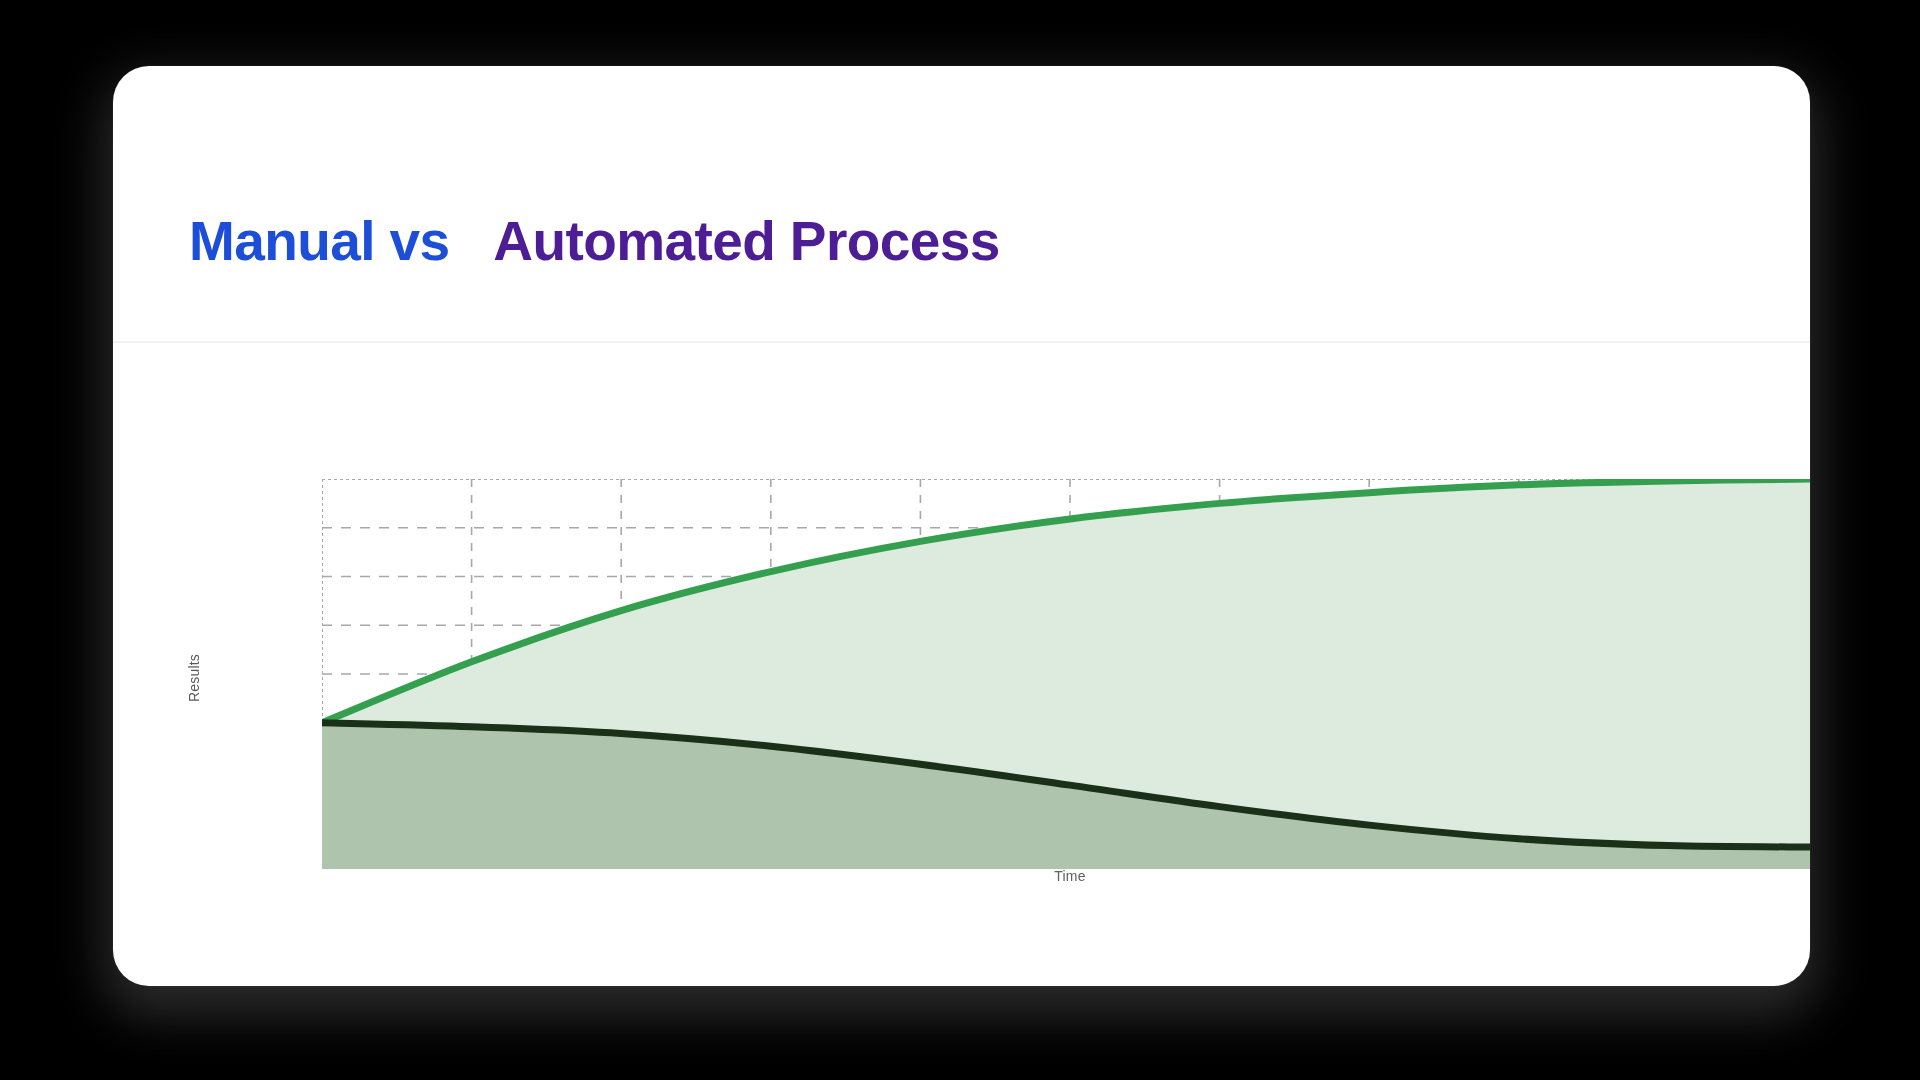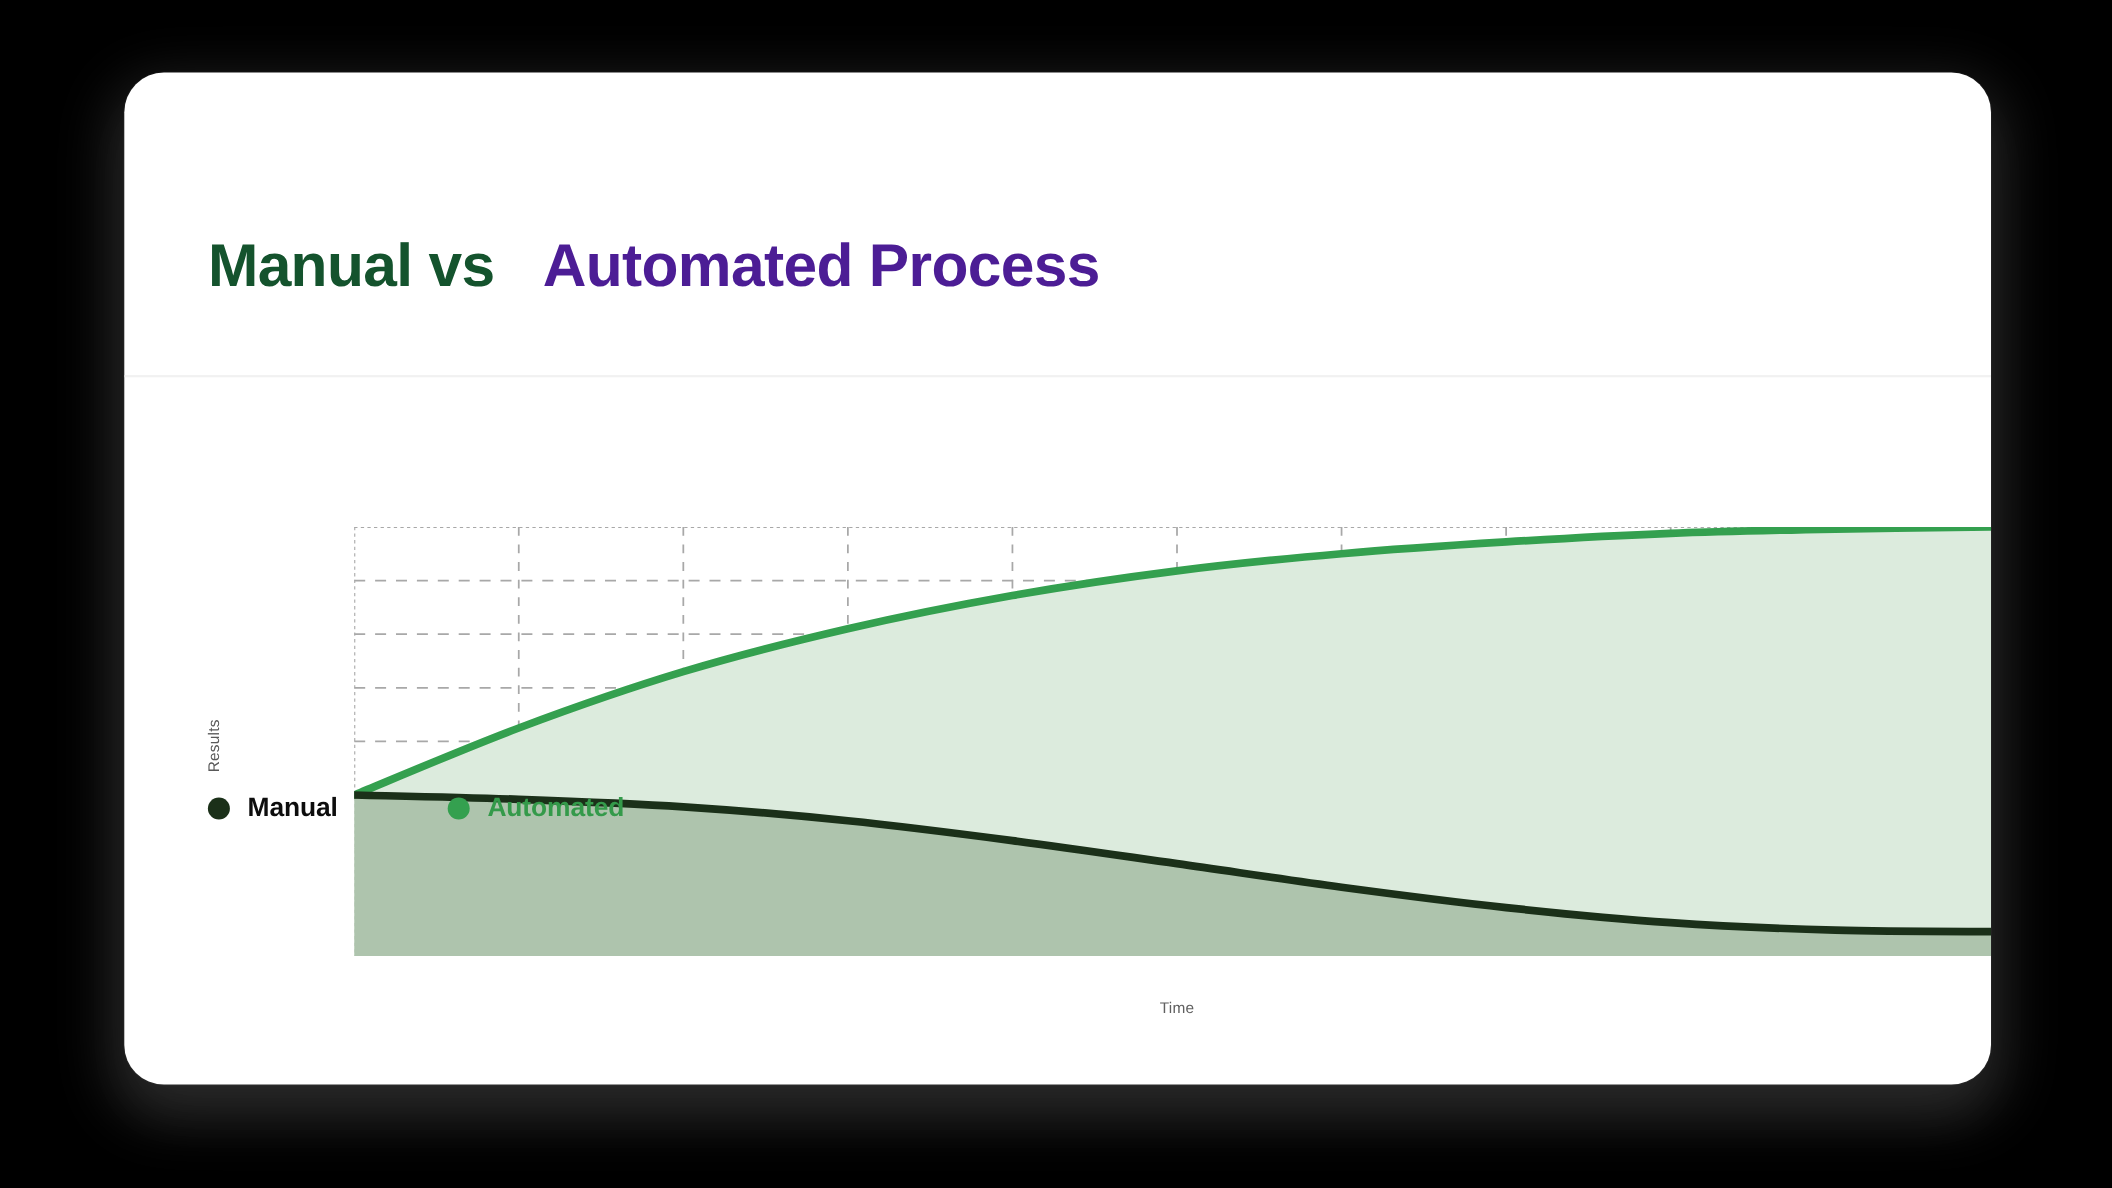--- a/index.html
+++ b/index.html
@@ -47,21 +47,21 @@
   #chart-title {
     position: absolute;
     left: 76px;
     top: 148px;
     font-size: 55px;
     font-weight: 700;
     letter-spacing: -0.6px;
     white-space: nowrap;
     line-height: 1;
   }
-  #chart-title .t-dark  { color: #14532d; }
+  #chart-title .t-dark  { color: #1d4ed8; }
   #chart-title .t-green { color: #4c1d95; }
   #chart-title .t-sp    { display: inline-block; width: 0.30em; }
 
   
   #chart-body {
     position: absolute;
     left: 0;
     top: 277px;
     width: 100%;
     height: 643px;
@@ -84,21 +84,20 @@
   
   #x-axis-label {
     position: absolute;
     left: 209px;
     top: 525px;
     width: 1496px;
     text-align: center;
     font-size: 14px;
     color: #606060;
     letter-spacing: 0.2px;
-    margin-top: 40px;
   }
 
   
   #plot {
     position: absolute;
     left: 209px;
     top: 136px;
     width: 1496px;
     height: 390px;
   }
@@ -184,25 +183,15 @@
 
           <path id="manual-area" d="M 0 243.75 C 24.933333333333334 244.4, 99.73333333333332 245.8625, 149.6 247.65 C 199.46666666666667 249.4375, 249.33333333333331 251.22500000000002, 299.2 254.47500000000002 C 349.06666666666666 257.725, 398.93333333333334 262.03125, 448.8 267.15 C 498.6666666666667 272.26874999999995, 548.5333333333333 278.6875, 598.4 285.1875 C 648.2666666666667 291.6875, 698.1333333333333 299.08124999999995, 748 306.15 C 797.8666666666667 313.21875, 847.7333333333333 320.9375, 897.6 327.6 C 947.4666666666667 334.26250000000005, 997.3333333333334 340.7625, 1047.2 346.125 C 1097.0666666666666 351.4875, 1146.9333333333334 356.36249999999995, 1196.8 359.775 C 1246.6666666666665 363.1875, 1296.5333333333333 365.21875, 1346.4 366.6 C 1396.2666666666669 367.98125000000005, 1471.0666666666666 367.81875, 1496 368.0625 L 1496 390 L 0 390 Z" fill="#aec4ad"></path>
 
           <path id="automated-line" fill="none" stroke-width="7" stroke-linecap="round" stroke-linejoin="round" d="M 0 243.75 C 24.933333333333334 233.59375, 99.73333333333332 201.5, 149.6 182.8125 C 199.46666666666667 164.125, 249.33333333333331 146.65625, 299.2 131.625 C 349.06666666666666 116.59375, 398.93333333333334 104.1625, 448.8 92.625 C 498.6666666666667 81.0875, 548.5333333333333 71.17500000000003, 598.4 62.400000000000034 C 648.2666666666667 53.625000000000036, 698.1333333333333 46.31250000000003, 748 39.97500000000002 C 797.8666666666667 33.63750000000002, 847.7333333333333 28.7625, 897.6 24.375 C 947.4666666666667 19.9875, 997.3333333333334 16.73750000000003, 1047.2 13.650000000000034 C 1097.0666666666666 10.562500000000037, 1146.9333333333334 7.80000000000003, 1196.8 5.850000000000023 C 1246.6666666666665 3.9000000000000155, 1296.5333333333333 2.9249999999999923, 1346.4 1.9499999999999886 C 1396.2666666666669 0.9749999999999849, 1471.0666666666666 0.3249999999999981, 1496 0" stroke="#34a04f"></path>
           <path id="manual-line" fill="none" stroke-width="7" stroke-linecap="round" stroke-linejoin="round" d="M 0 243.75 C 24.933333333333334 244.4, 99.73333333333332 245.8625, 149.6 247.65 C 199.46666666666667 249.4375, 249.33333333333331 251.22500000000002, 299.2 254.47500000000002 C 349.06666666666666 257.725, 398.93333333333334 262.03125, 448.8 267.15 C 498.6666666666667 272.26874999999995, 548.5333333333333 278.6875, 598.4 285.1875 C 648.2666666666667 291.6875, 698.1333333333333 299.08124999999995, 748 306.15 C 797.8666666666667 313.21875, 847.7333333333333 320.9375, 897.6 327.6 C 947.4666666666667 334.26250000000005, 997.3333333333334 340.7625, 1047.2 346.125 C 1097.0666666666666 351.4875, 1146.9333333333334 356.36249999999995, 1196.8 359.775 C 1246.6666666666665 363.1875, 1296.5333333333333 365.21875, 1346.4 366.6 C 1396.2666666666669 367.98125000000005, 1471.0666666666666 367.81875, 1496 368.0625" stroke="#1b3019"></path>
         </svg>
       </div>
 
     </div>
 
-    <div id="legend">
-      <div class="legend-item manual">
-        <span class="legend-dot"></span>
-        <span class="legend-text">Manual</span>
-      </div>
-      <div class="legend-item automated">
-        <span class="legend-dot"></span>
-        <span class="legend-text">Automated</span>
-      </div>
-    </div>
 
   </div>
 </div>
 
 </body></html>

